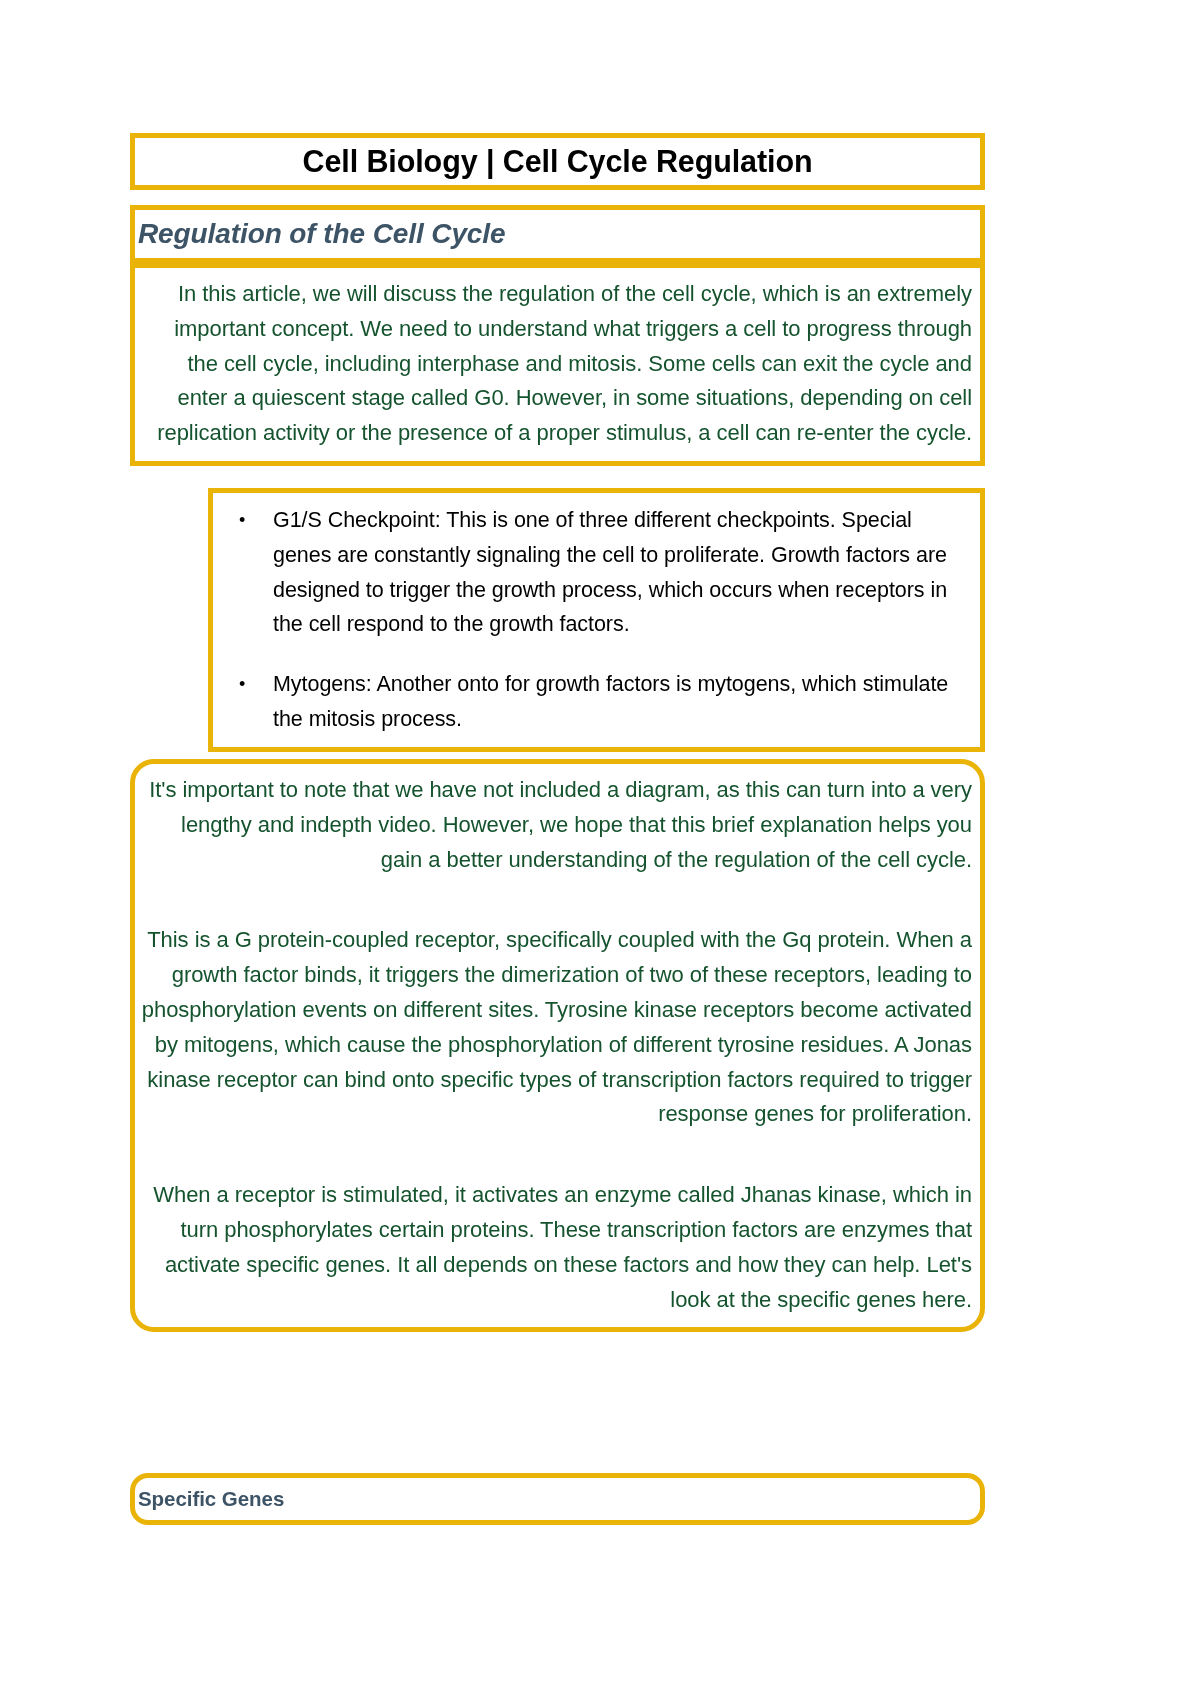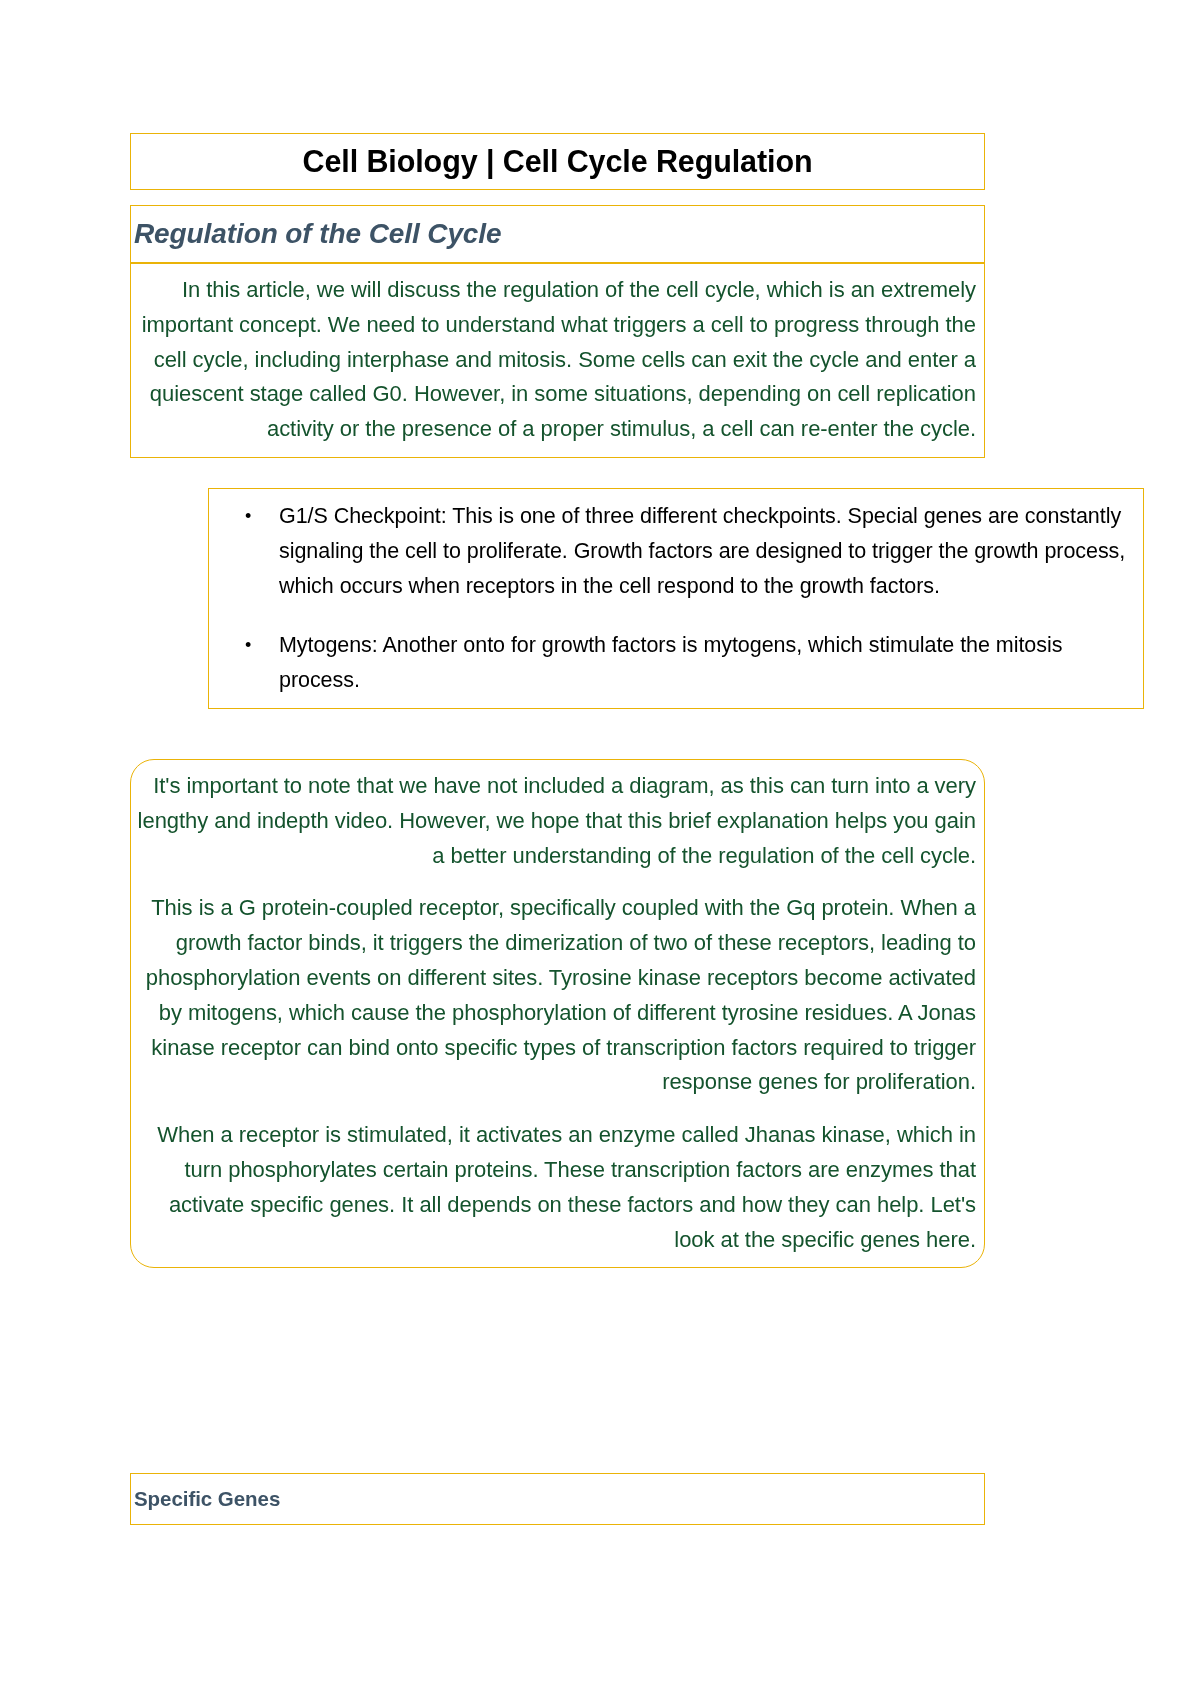--- a/index.html
+++ b/index.html
@@ -23,21 +23,21 @@
     width: 1191px;
     height: 1684px;
     background: #ffffff;
   }
 
   .doc-block {
     position: absolute;
     left: 130px;
     width: 855px;
     box-sizing: border-box;
-    border: 1px solid #eab308;
+    border: 5px solid #eab308;
     background: #ffffff;
   }
 
   
   .title-block {
     top: 133px;
     height: 57px;
     display: flex;
     align-items: center;
     justify-content: center;
@@ -74,29 +74,29 @@
   }
   .para {
     font-size: 22px;
     line-height: 34.8px;
     color: #14532d;
     margin: 0;
     letter-spacing: -0.05px;
     text-align: right;
   }
   .para + .para {
-    margin-top: 18px;
+    margin-top: 46px;
   }
 
   
   .list-block {
     left: 208px;
-    width: 936px;
+    width: 777px;
     top: 488px;
-    padding: 10px 8px 10px 12px;
+    padding: 10px 8px 10px 2px;
   }
   ul.bullets {
     margin: 0;
     padding: 0 0 0 58px;
     list-style: none;
   }
   ul.bullets li {
     font-size: 21.5px;
     line-height: 34.8px;
     color: #000000;
@@ -122,20 +122,21 @@
     padding: 9px 8px 10px 4px;
     border-radius: 24px;
   }
 
   
   .h2-block {
     top: 1473px;
     height: 52px;
     display: flex;
     align-items: center;
+    border-radius: 18px;
   }
   .h2-text {
     font-size: 20.5px;
     font-weight: bold;
     color: #3d5366;
     padding-left: 3px;
     letter-spacing: -0.05px;
   }
 </style>
 </head>

